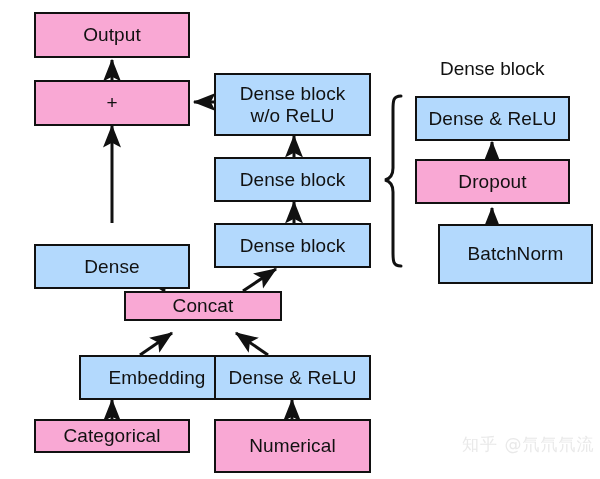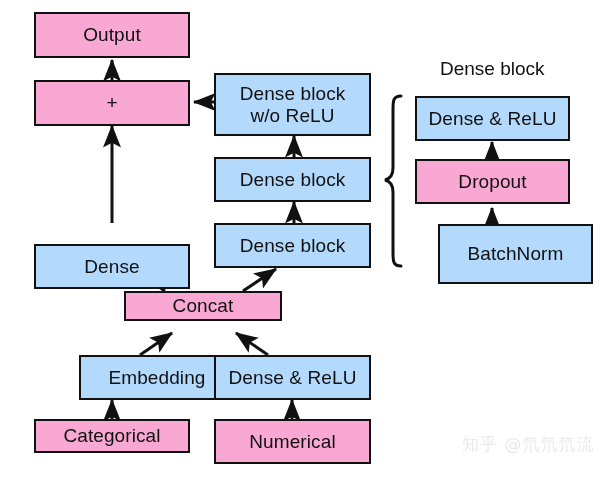--- a/index.html
+++ b/index.html
@@ -106,21 +106,21 @@
   <div class="node blue" style="left:34px;  top:223px; width:156px; height:45px;margin-top:21px;">Dense</div>
 
   <div class="node" style="left:124px; top:291px; width:158px; height:30px;">Concat</div>
 
   <div class="node blue" style="left:34px;  top:355px; width:156px; height:45px;margin-left:45px;">Embedding</div>
 
   <div class="node" style="left:34px;  top:419px; width:156px; height:34px;">Categorical</div>
 
   <div class="node blue" style="left:214px; top:355px; width:157px; height:45px;">Dense &amp; ReLU</div>
 
-  <div class="node" style="left:214px; top:419px; width:157px; height:45px;">Numerical</div>
+  <div class="node" style="left:214px; top:419px; width:157px; height:54px;">Numerical</div>
 
   <div class="node blue" style="left:214px; top:223px; width:157px; height:45px;">Dense block</div>
 
   <div class="node blue" style="left:214px; top:157px; width:157px; height:45px;">Dense block</div>
 
   <div class="node blue" style="left:214px; top:73px;  width:157px; height:63px;">Dense block
 w/o ReLU</div>
 
   <div class="caption" style="left:440px; top:58px;">Dense block</div>
 

